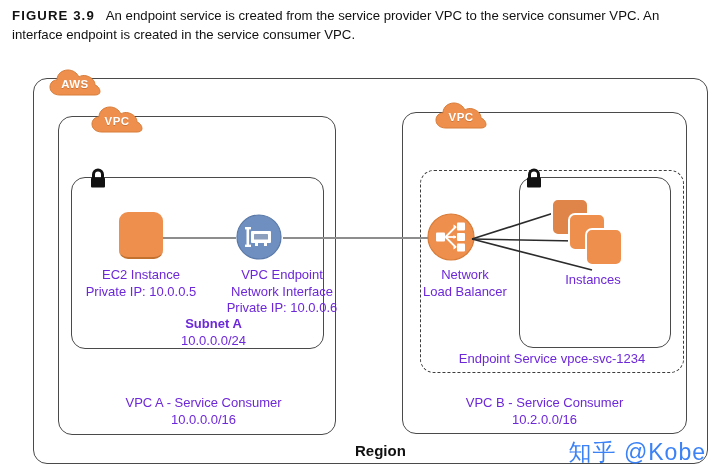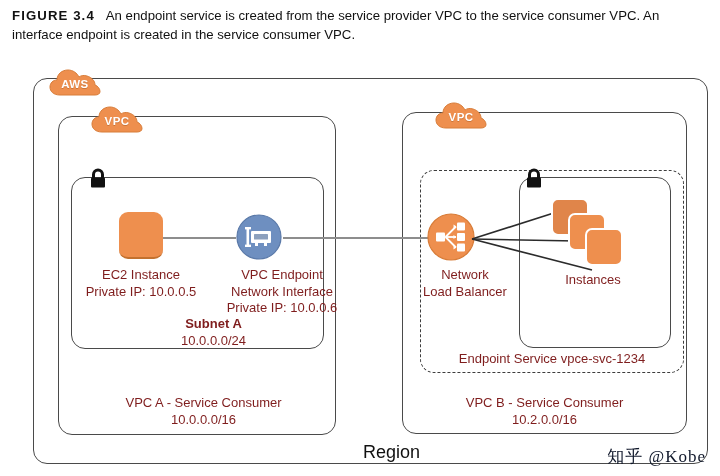--- a/index.html
+++ b/index.html
@@ -179,62 +179,61 @@
     left: 468px; top: 195px;
     width: 160px; height: 90px;
   }
 
   
   .lbl {
     position: absolute;
     text-align: center;
     font-size: 13px;
     line-height: 16.5px;
-    color: #7f1d1d;
+    color: #6d28d9;
     white-space: nowrap;
   }
   .lbl b { font-weight: normal; }
   .lbl .bold-line { font-weight: bold; }
 
   #lbl-ec2      { left: 36px;  top: 267px; width: 210px; }
   #lbl-nic      { left: 186px; top: 267px; width: 192px; }
   #lbl-subnet-a { left: 71px;  top: 316px; width: 253px; margin-left: 16px; }
   #lbl-vpc-a    { left: 58px;  top: 395px; width: 291px; }
 
   #lbl-nlb      { left: 410px; top: 267px; width: 110px; }
   #lbl-instances{ left: 532px; top: 272px; width: 122px; }
   #lbl-subnet-b { left: 519px; top: 302px; width: 152px; }
   #lbl-eps      { left: 420px; top: 351px; width: 264px; }
   #lbl-vpc-b    { left: 402px; top: 395px; width: 285px; }
 
   #lbl-region {
     position: absolute;
     left: 355px; top: 442px;
-    font-size: 18px;
-    font-weight: normal;
+    font-size: 15px;
+    font-weight: bold;
     color: #111111;
-    margin-left: 8px;
   }
 
   
   #watermark {
     position: absolute;
     right: 14px;
     bottom: 8px;
-    font-size: 17px;
-    color: #0f172a;
+    font-size: 23px;
+    color: #3b82f6;
     letter-spacing: 1px;
-    font-family: Liberation Serif, serif;
+    font-family: Liberation Sans, sans-serif;
   }
 </style>
 </head>
 <body>
 
 <div id="caption">
-  <span class="fig-label">FIGURE 3.4</span><span class="gap"></span><span class="fig-text">An endpoint service is created from the service provider VPC to the service consumer VPC. An interface endpoint is created in the service consumer VPC.</span>
+  <span class="fig-label">FIGURE 3.9</span><span class="gap"></span><span class="fig-text">An endpoint service is created from the service provider VPC to the service consumer VPC. An interface endpoint is created in the service consumer VPC.</span>
 </div>
 
 <div id="diagram">
 
   <div class="box region-box"></div>
   <div class="box vpc-a-box"></div>
   <div class="box vpc-b-box"></div>
   <div class="box endpoint-svc-box"></div>
   <div class="box subnet-a-box"></div>
   <div class="box subnet-b-box"></div>

